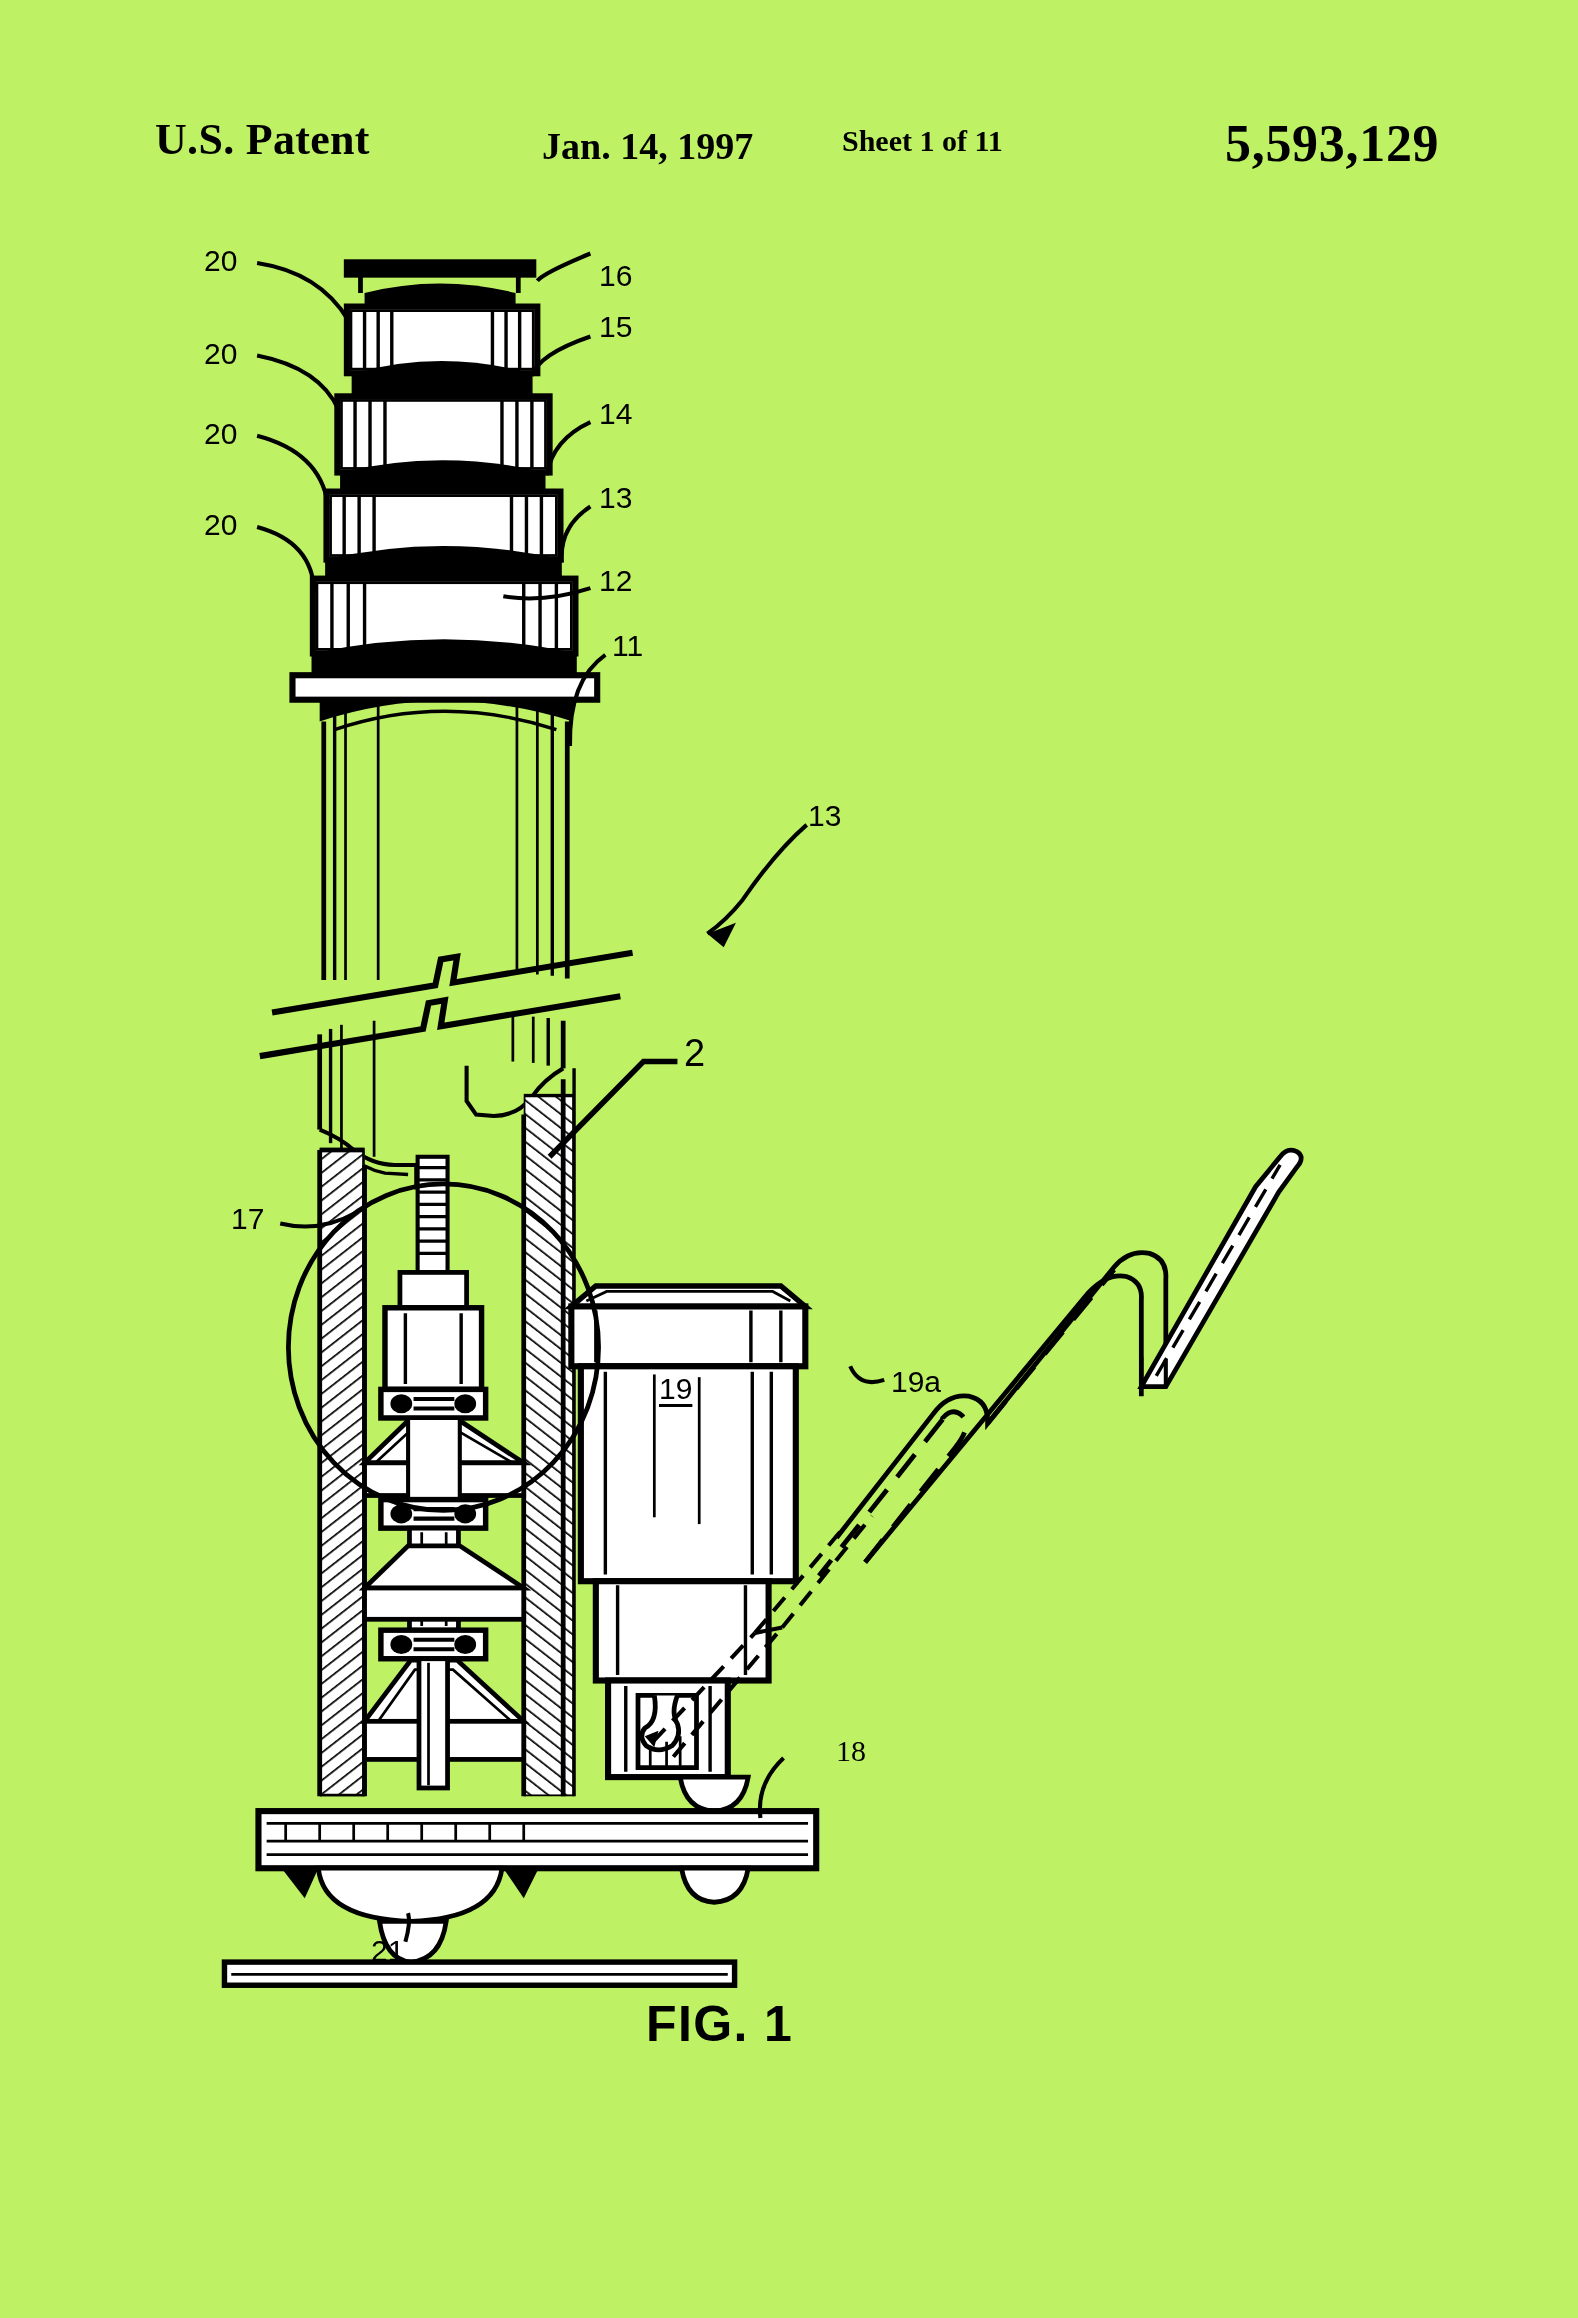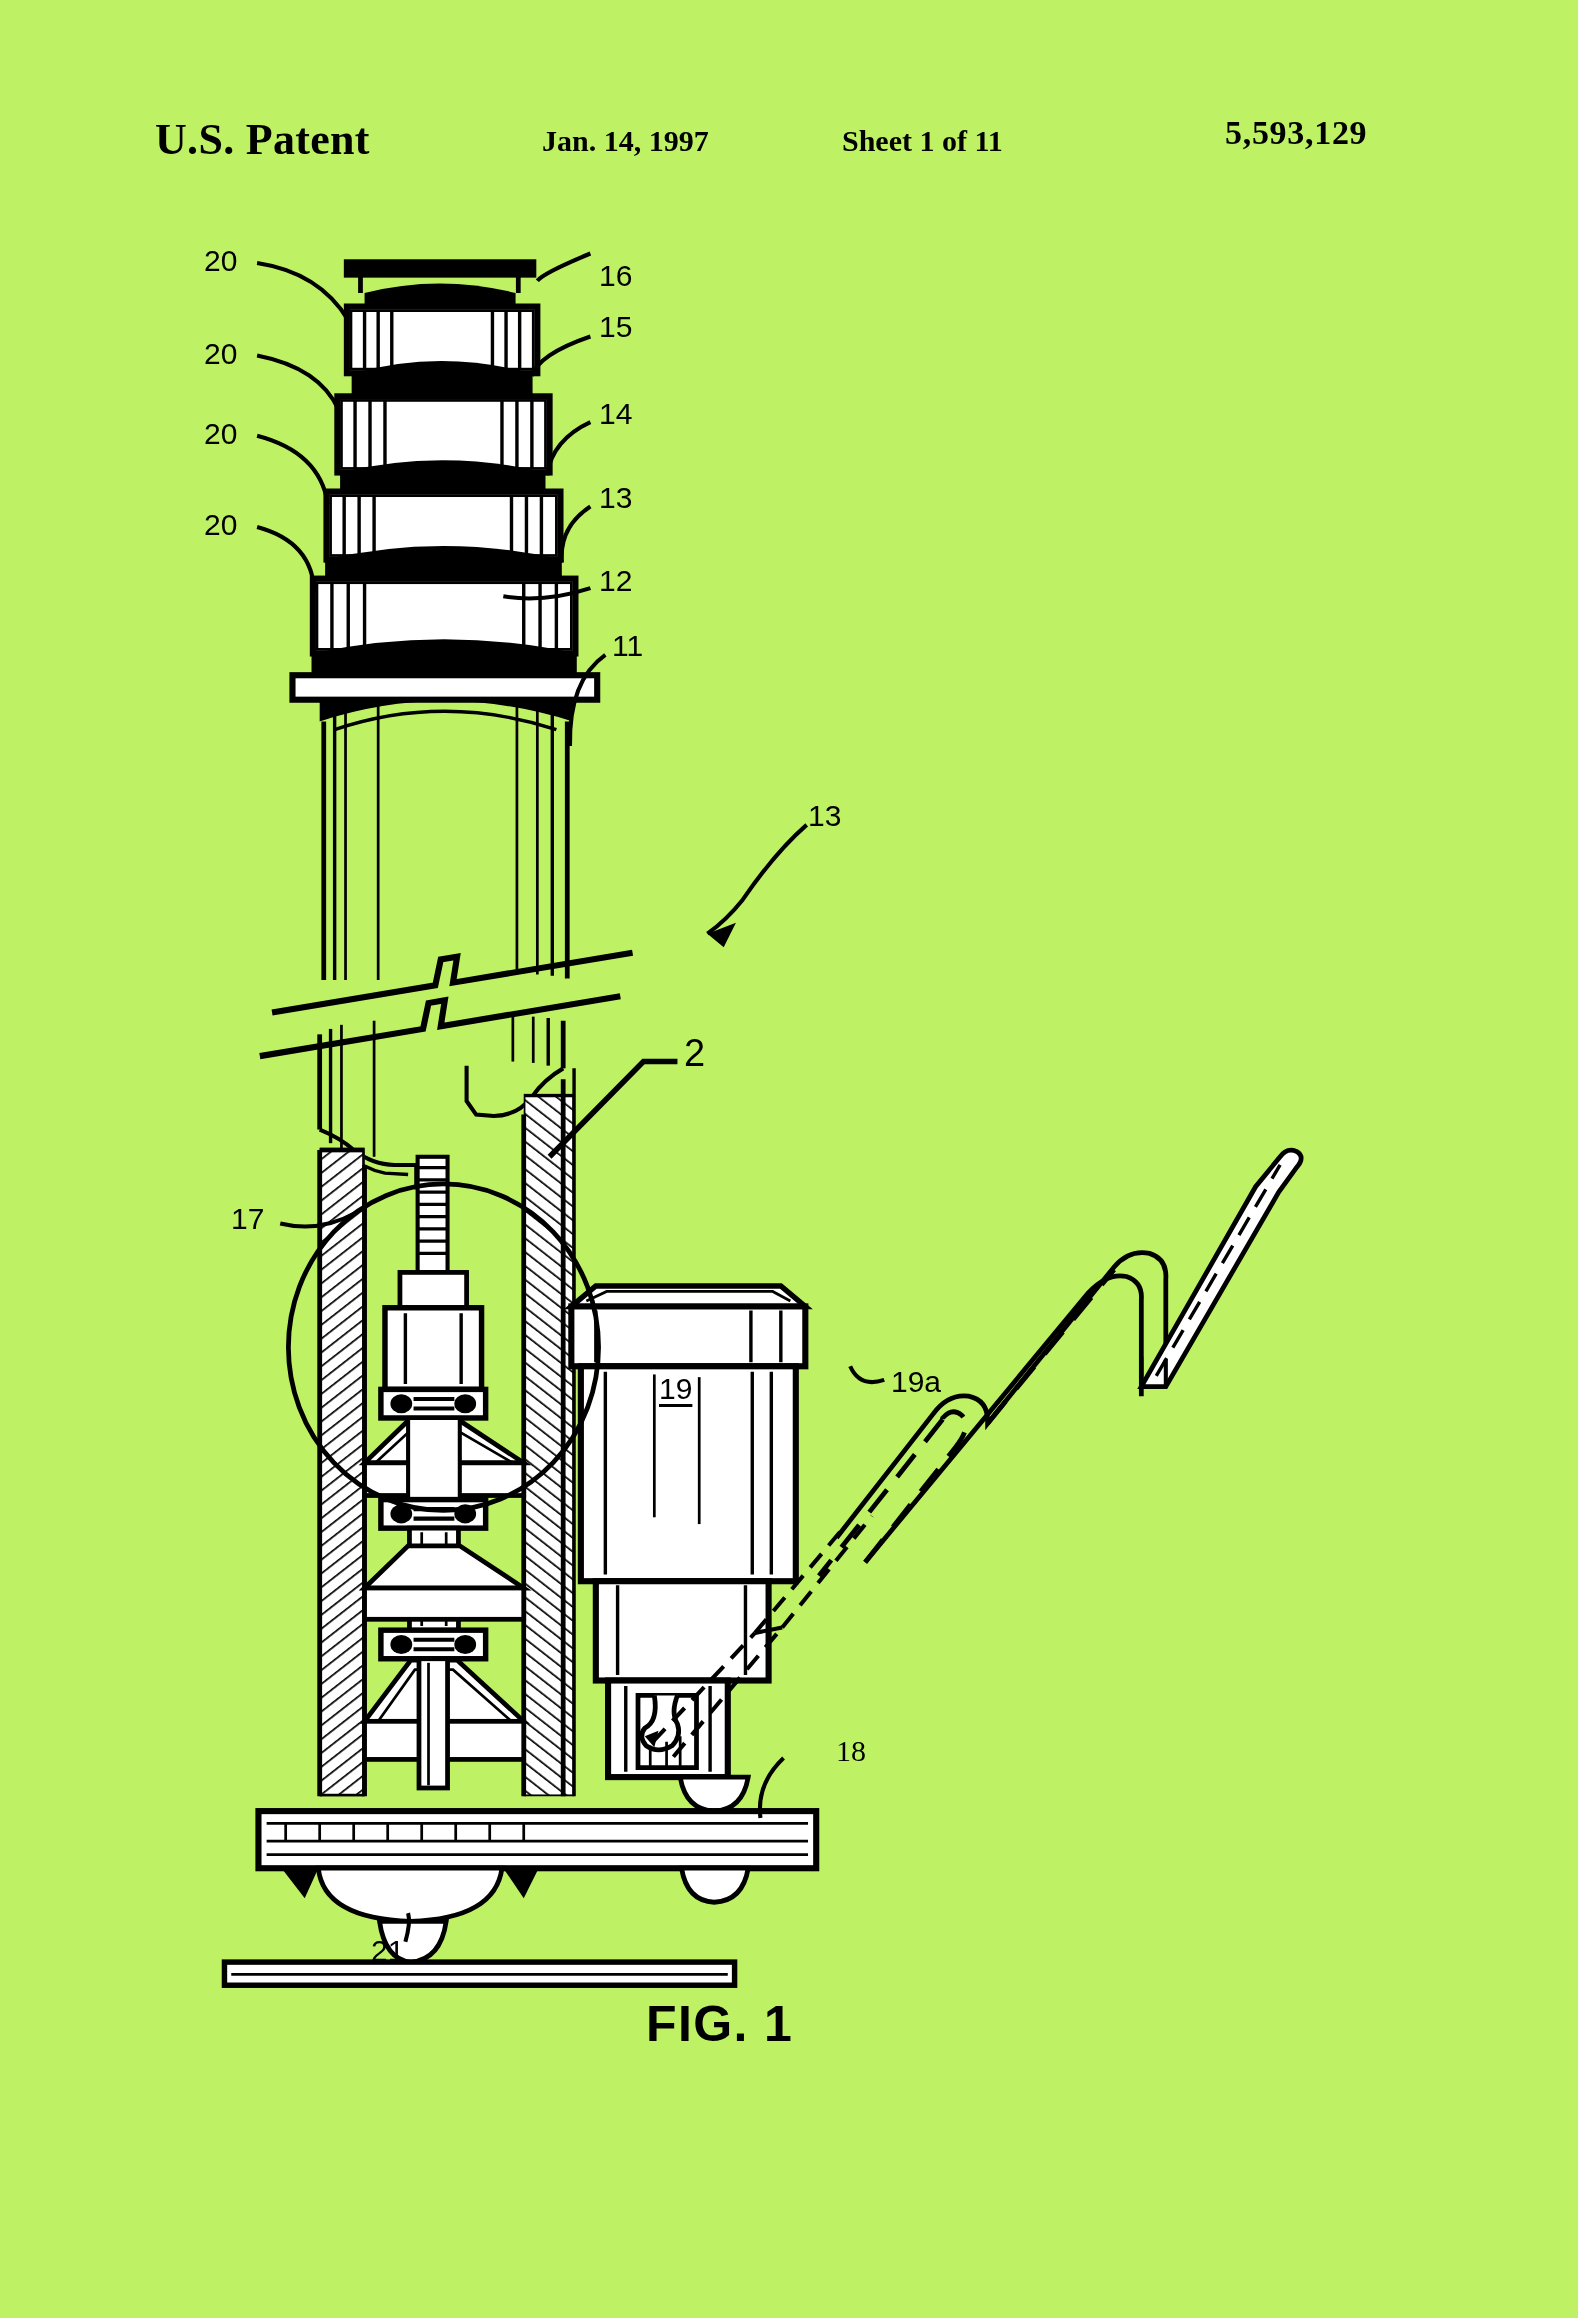--- a/index.html
+++ b/index.html
@@ -10,23 +10,23 @@
     color:#000000;
     overflow:hidden;
     position:relative;
   }
   #sheet{position:absolute;inset:0;background:#bef264;}
 
   
   .hdr{position:absolute;top:114px;left:0;width:1578px;height:75px;}
   .hdr .cell{position:absolute;white-space:nowrap;font-weight:bold;color:#000;}
   .hdr-office{left:155px;top:0px;font-size:44px;letter-spacing:0.3px;}
-  .hdr-date{left:542px;top:9.5px;font-size:30px;}
+  .hdr-date{left:542px;top:9.5px;font-size:38px;}
   .hdr-sheet{left:842px;top:9.5px;font-size:30px;}
-  .hdr-number{left:1225px;top:0px;font-size:34px;letter-spacing:0.7px;}
+  .hdr-number{left:1225px;top:0px;font-size:52px;letter-spacing:0.7px;}
 
   
   #fig{position:absolute;left:0;top:0;width:1578px;height:1745px;}
   svg#drawing{position:absolute;left:0;top:0;width:1578px;height:2319px;}
 
   .figcap{
     position:absolute;left:646px;top:1983px;
     font-family:"Liberation Sans", sans-serif;
     font-weight:bold;font-size:50px;letter-spacing:1.4px;
     white-space:nowrap;

